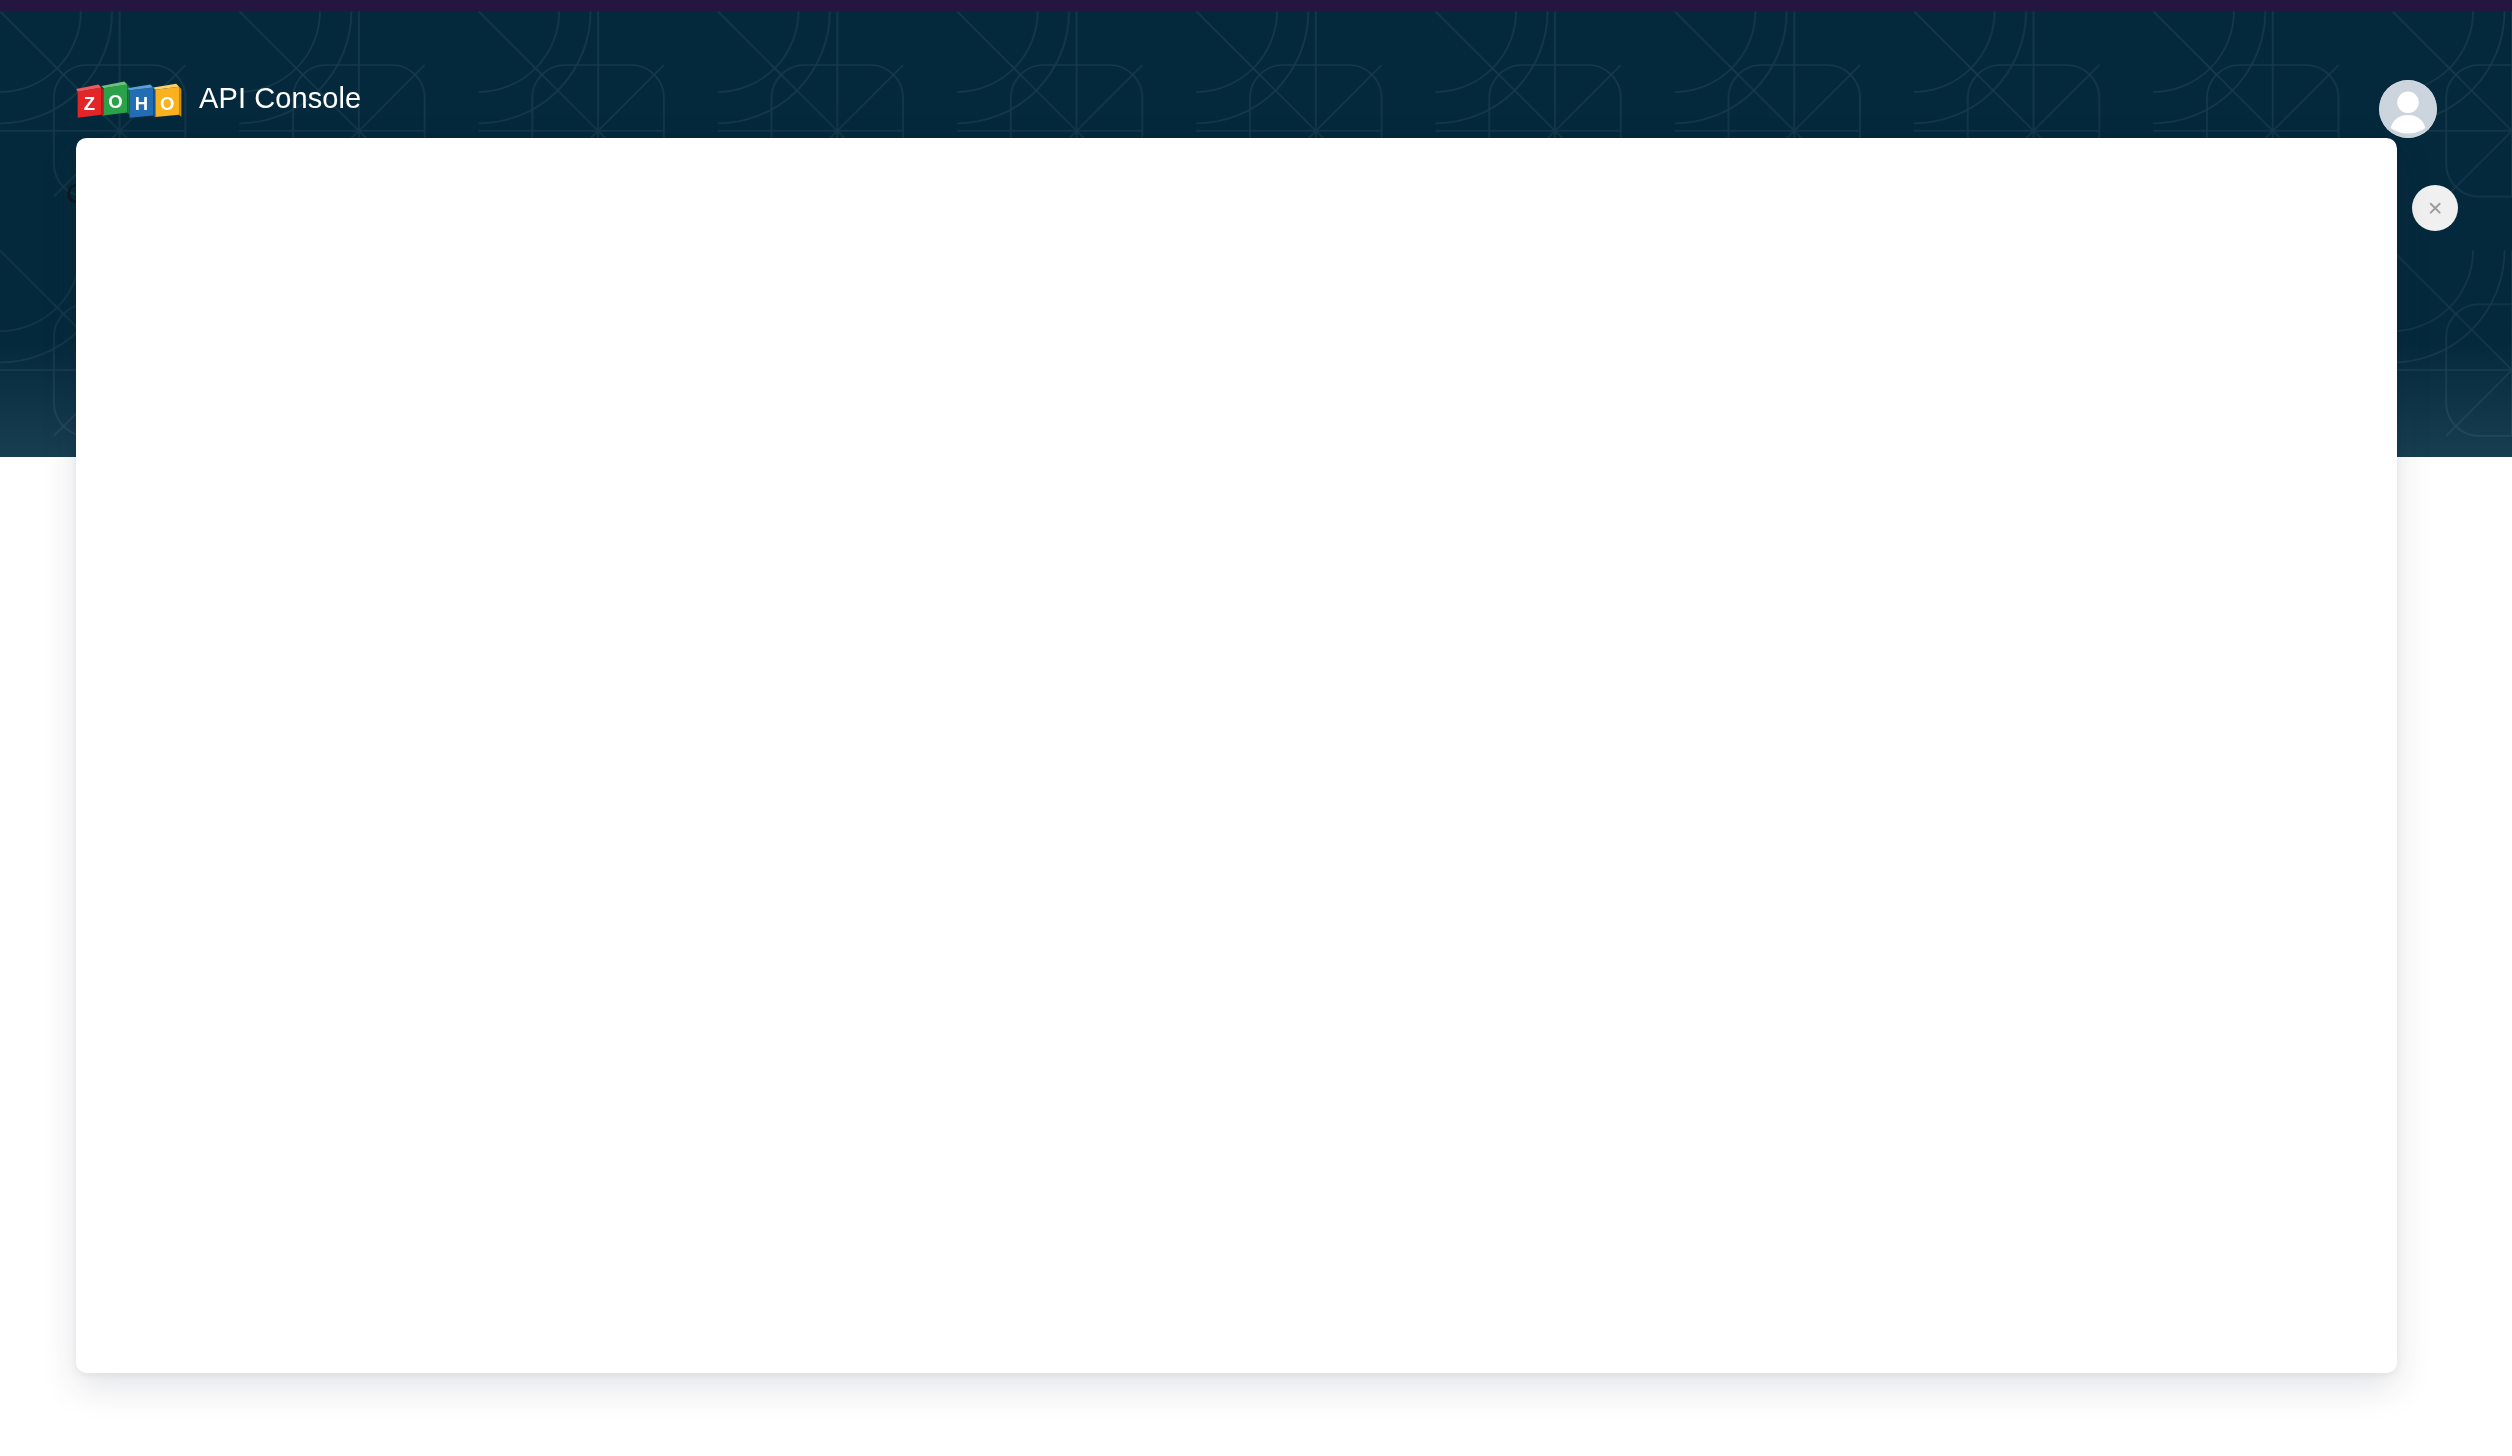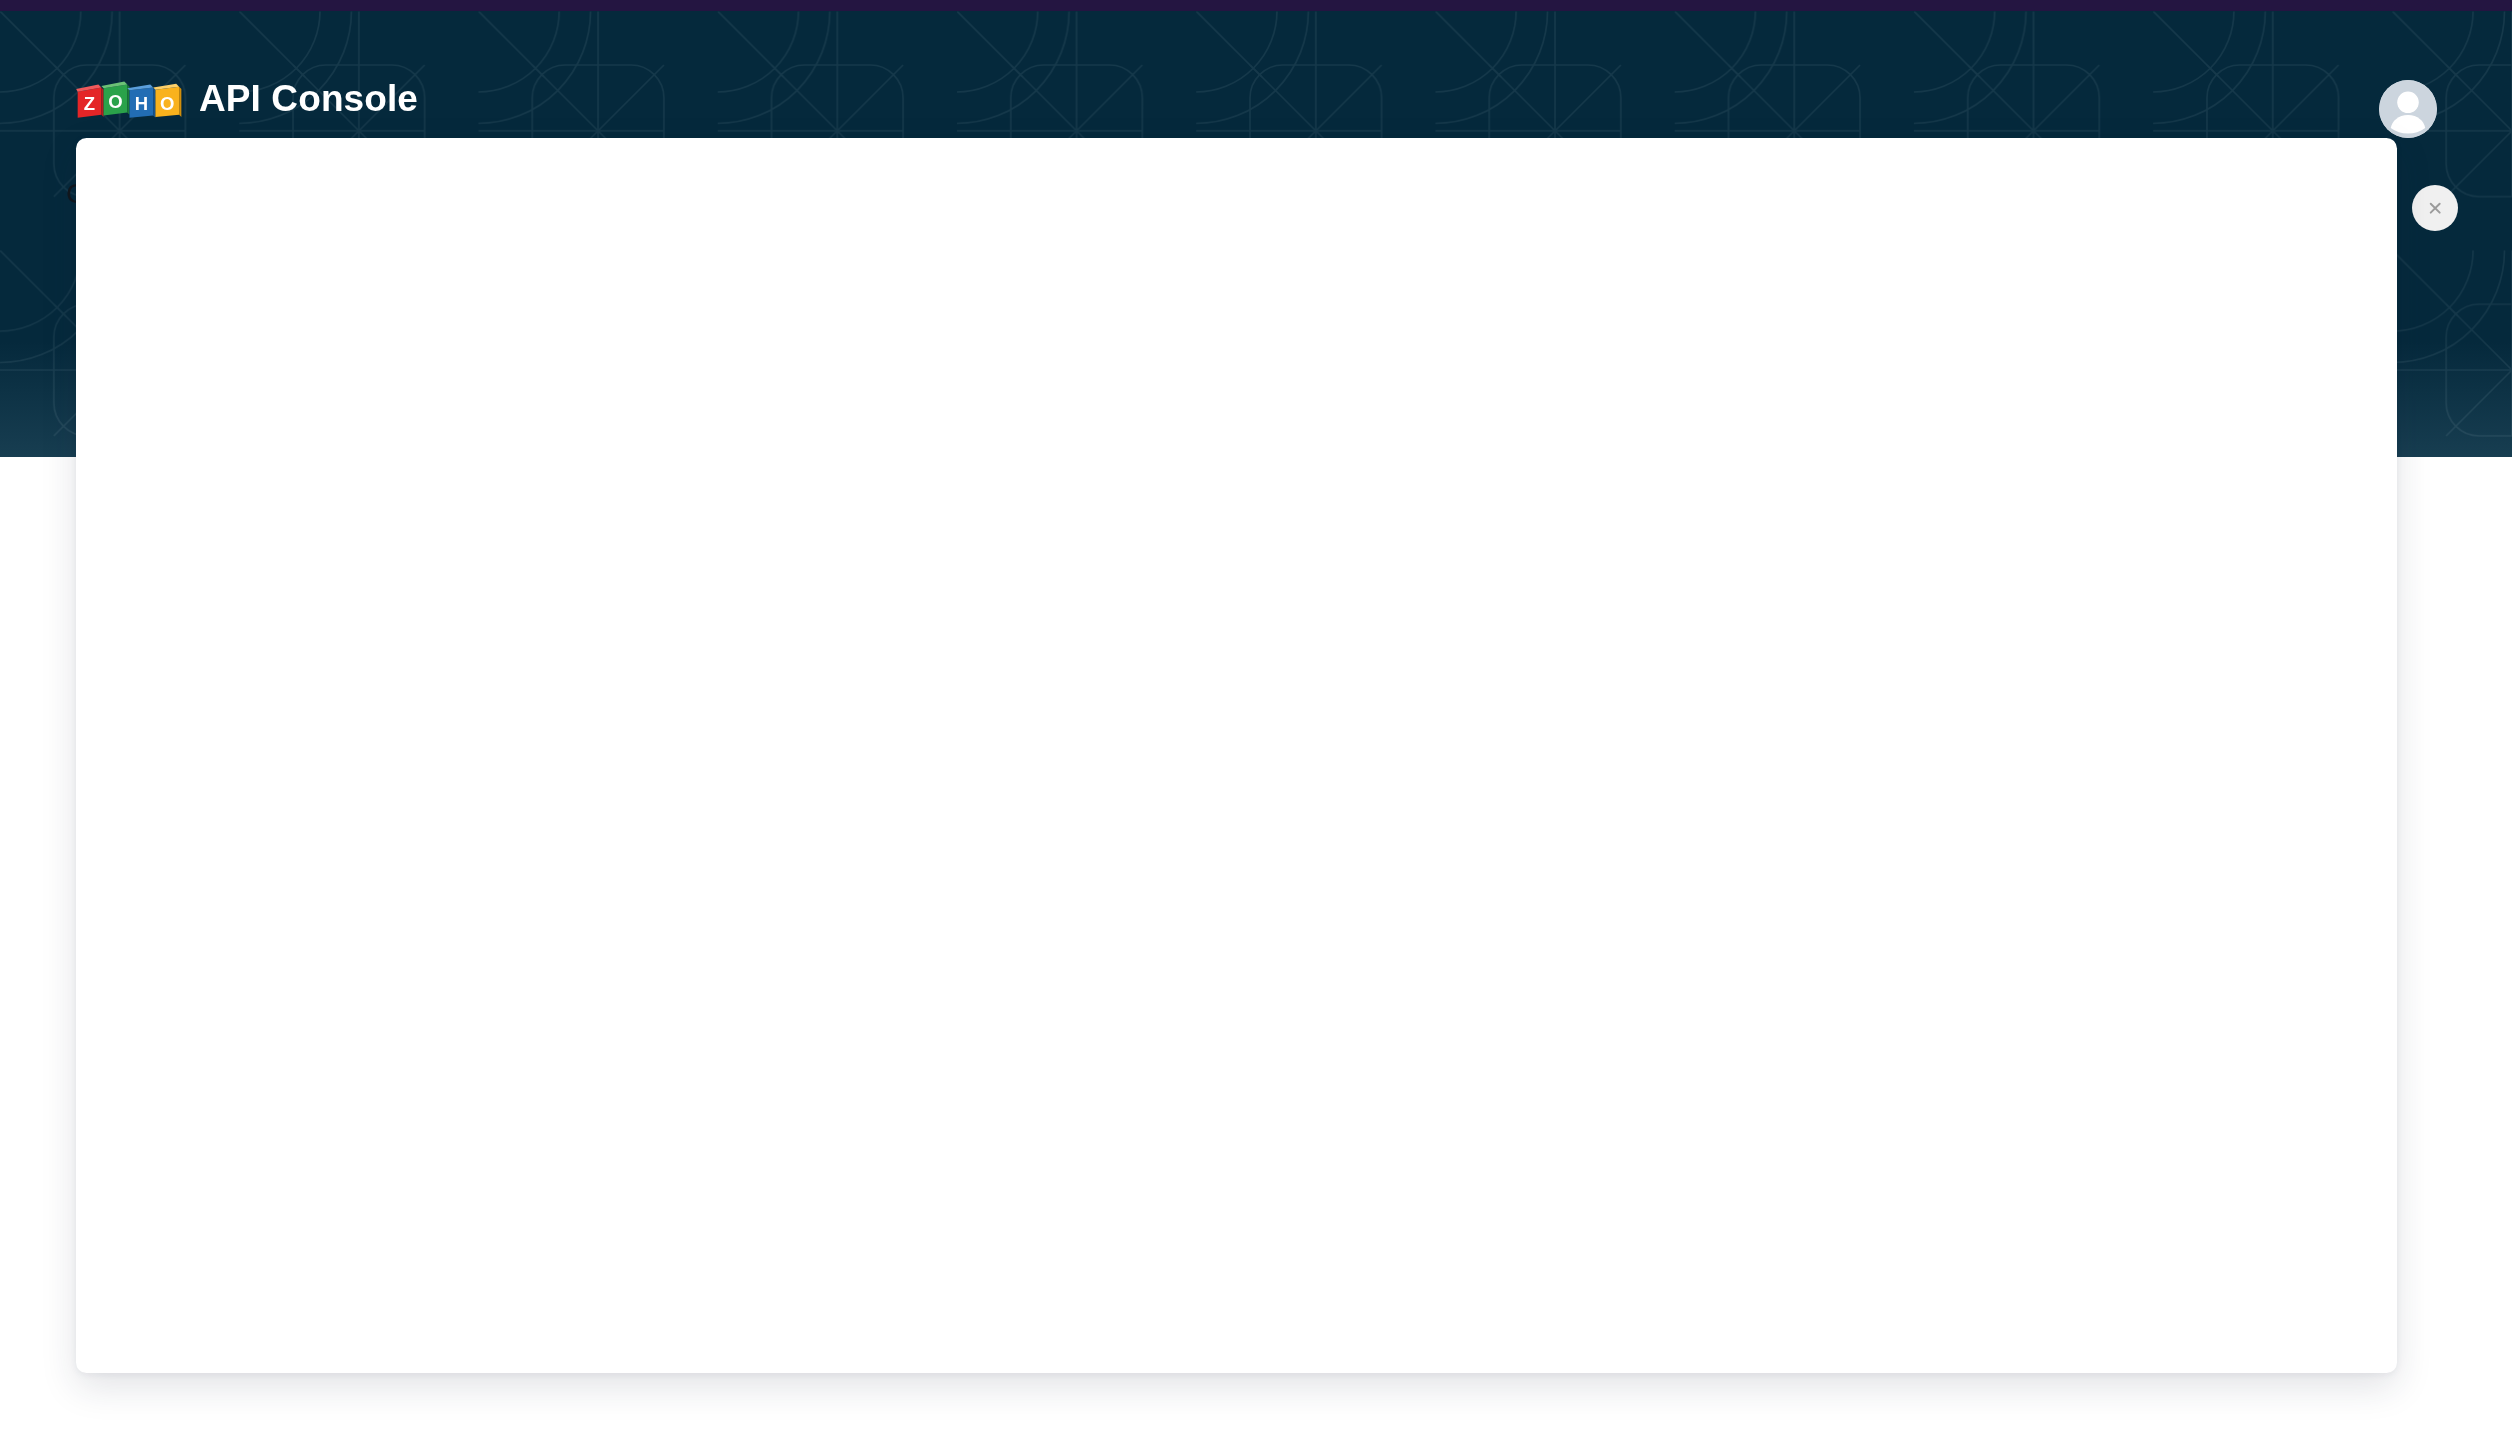--- a/index.html
+++ b/index.html
@@ -58,22 +58,22 @@
     z-index: 4;
   }
   .zoho-logo {
     display: flex;
     align-items: flex-end;
     height: 40px;
   }
   .zoho-logo svg { display:block; }
   .brand-title {
     color: #ffffff;
-    font-size: 37px;
-    font-weight: 700;
+    font-size: 29px;
+    font-weight: 400;
     letter-spacing: 0.1px;
     line-height: 1;
     padding-bottom: 1.5px;
   }
 
   .avatar {
     position: absolute;
     right: 75px;
     top: 69px;
     width: 58px;

